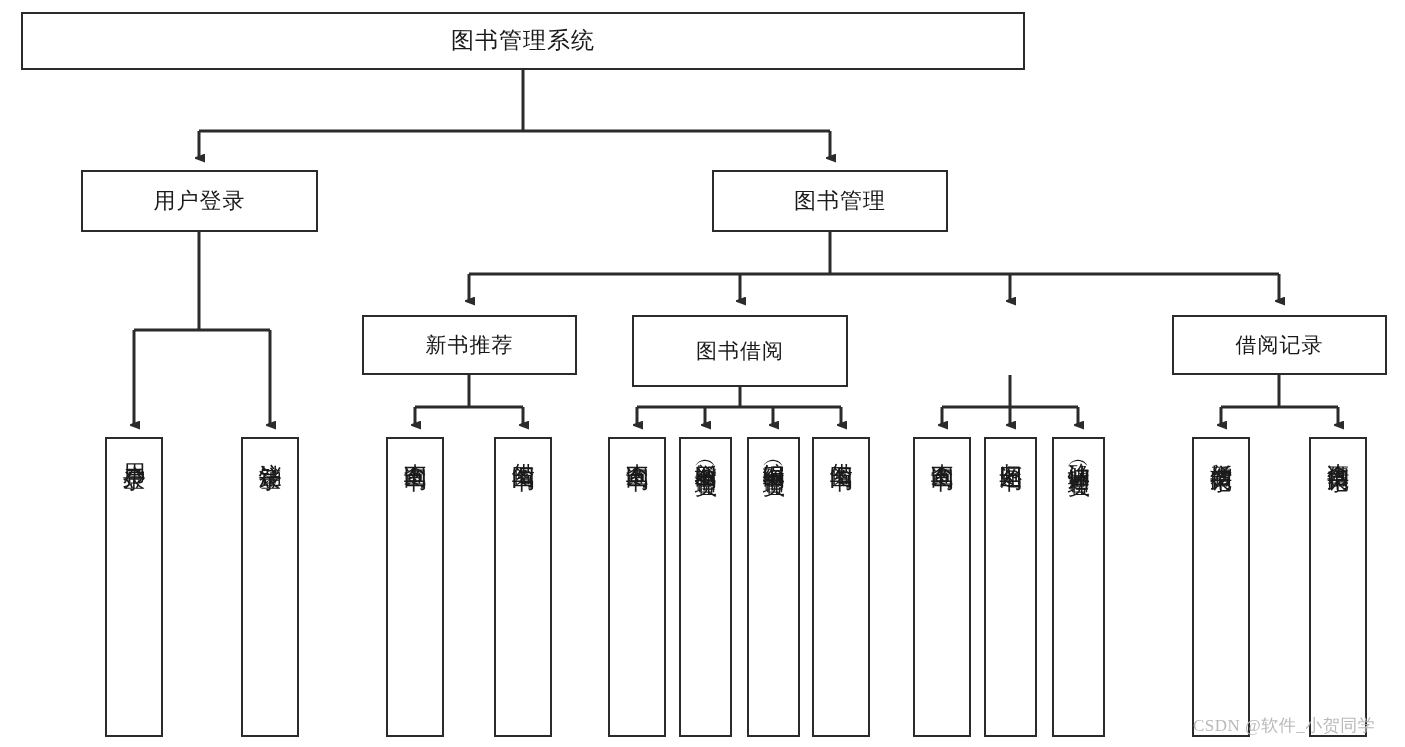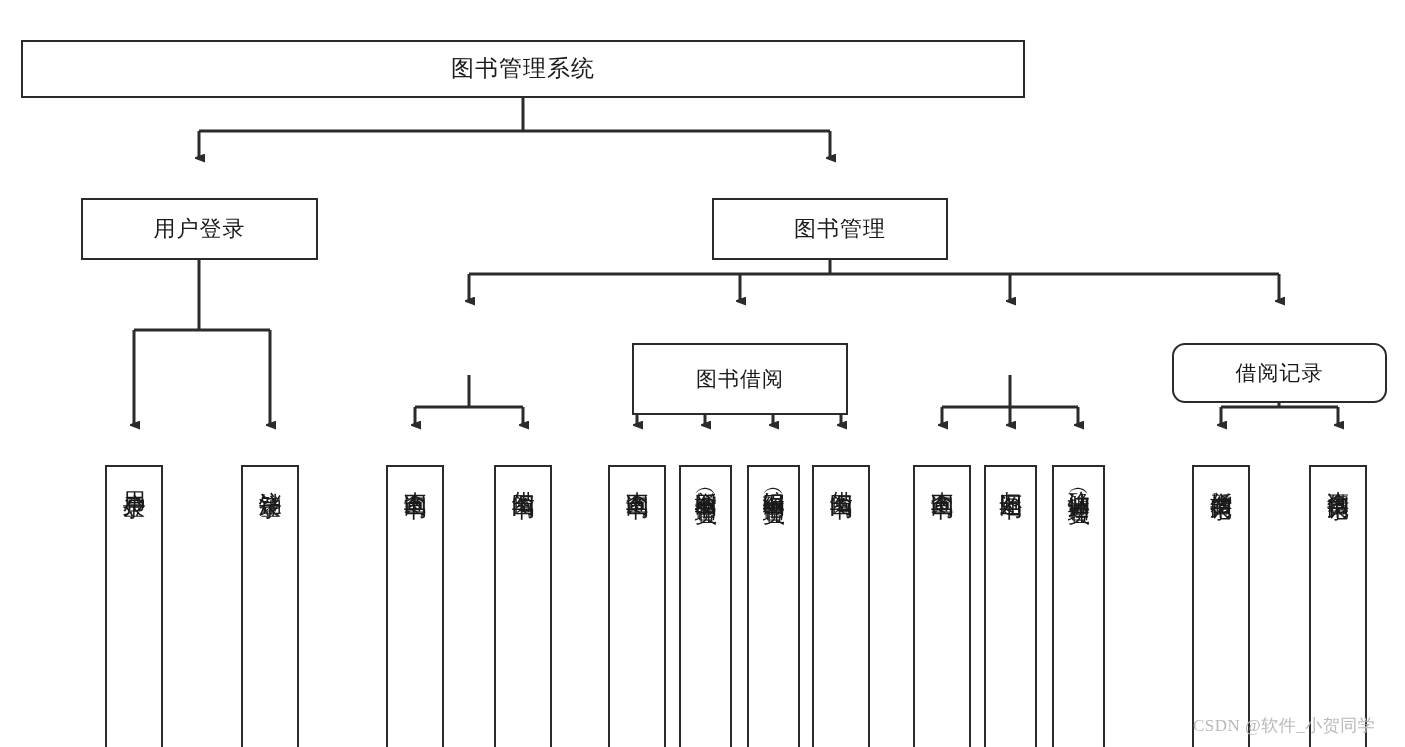--- a/index.html
+++ b/index.html
@@ -16,21 +16,20 @@
   .node{
     position:absolute;
     box-sizing:border-box;
     background:#ffffff;
     border:2px solid #2b2b2b;
     display:flex;
     align-items:center;
     justify-content:center;
     color:#1a1a1a;
     z-index:2;
-    margin-top:28px;
   }
   .node .lbl{
     display:block;
     text-align:center;
     line-height:1.12;
     white-space:pre;
   }
   
   .h-node .lbl{font-size:22px;letter-spacing:1px;}
   .root .lbl{font-size:23px;}
@@ -123,24 +122,27 @@
     <span class="lbl">图书管理系统</span>
   </div>
 
   <div class="node h-node l2" style="left:81px;top:170px;width:237px;height:62px;">
     <span class="lbl">用户登录</span>
   </div>
   <div class="node h-node l2" style="left:712px;top:170px;width:236px;height:62px;padding-left:20px;">
     <span class="lbl">图书管理</span>
   </div>
 
+  <div class="node h-node l3" style="left:362px;top:315px;width:215px;height:60px;">
+    <span class="lbl">新书推荐</span>
+  </div>
   <div class="node h-node l3" style="left:632px;top:315px;width:216px;height:72px;">
     <span class="lbl">图书借阅</span>
   </div>
-  <div class="node h-node l3" style="left:1172px;top:315px;width:215px;height:60px;border-radius:13px;">
+  <div class="node h-node l3" style="left:1172px;top:315px;width:215px;height:60px;">
     <span class="lbl">借阅记录</span>
   </div>
 
   <div class="node leaf" style="left:105px;top:437px;width:58px;height:300px;">
     <span class="lbl">用户登录</span>
   </div>
   <div class="node leaf" style="left:241px;top:437px;width:58px;height:300px;">
     <span class="lbl">注销登录</span>
   </div>
 

